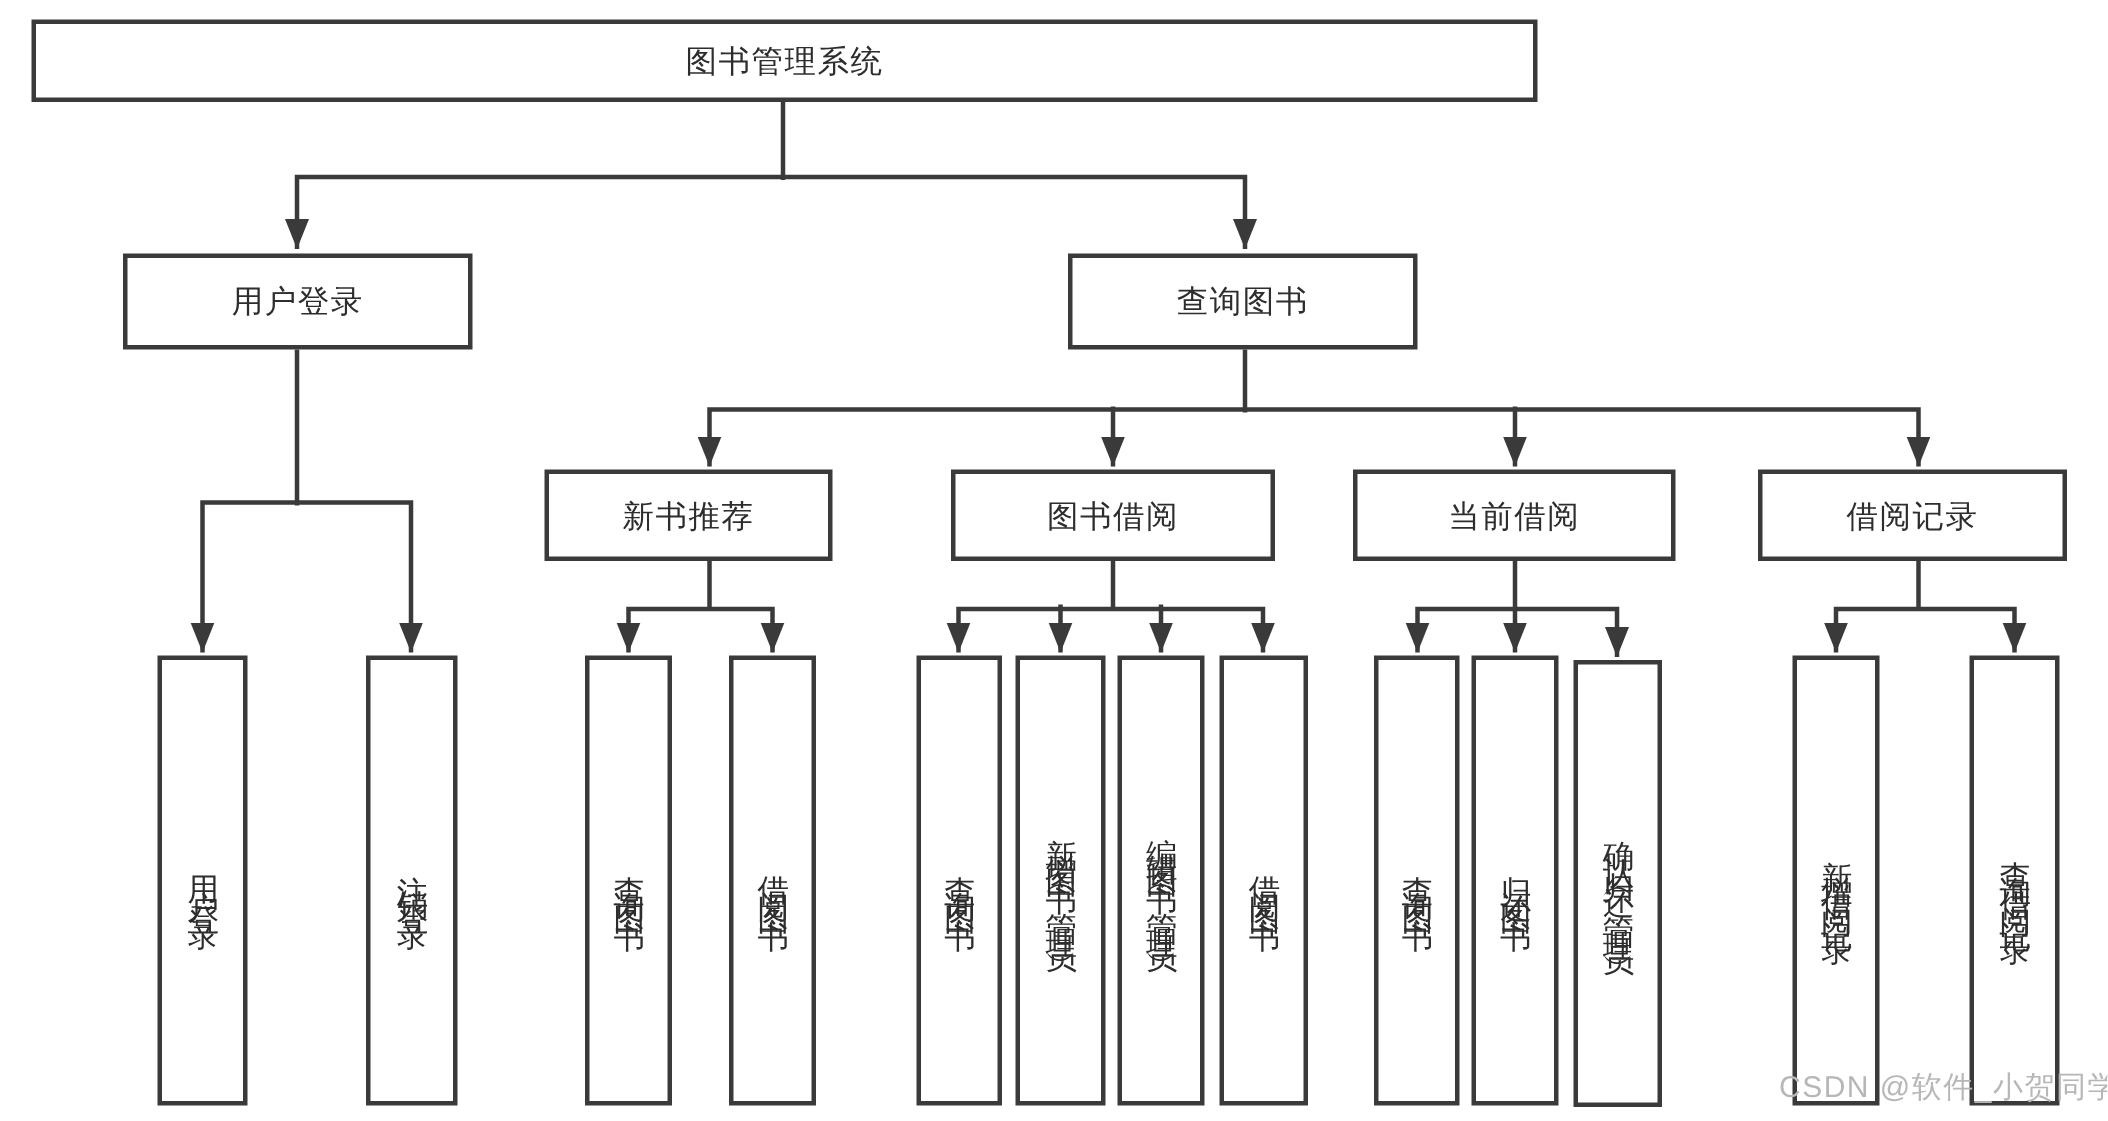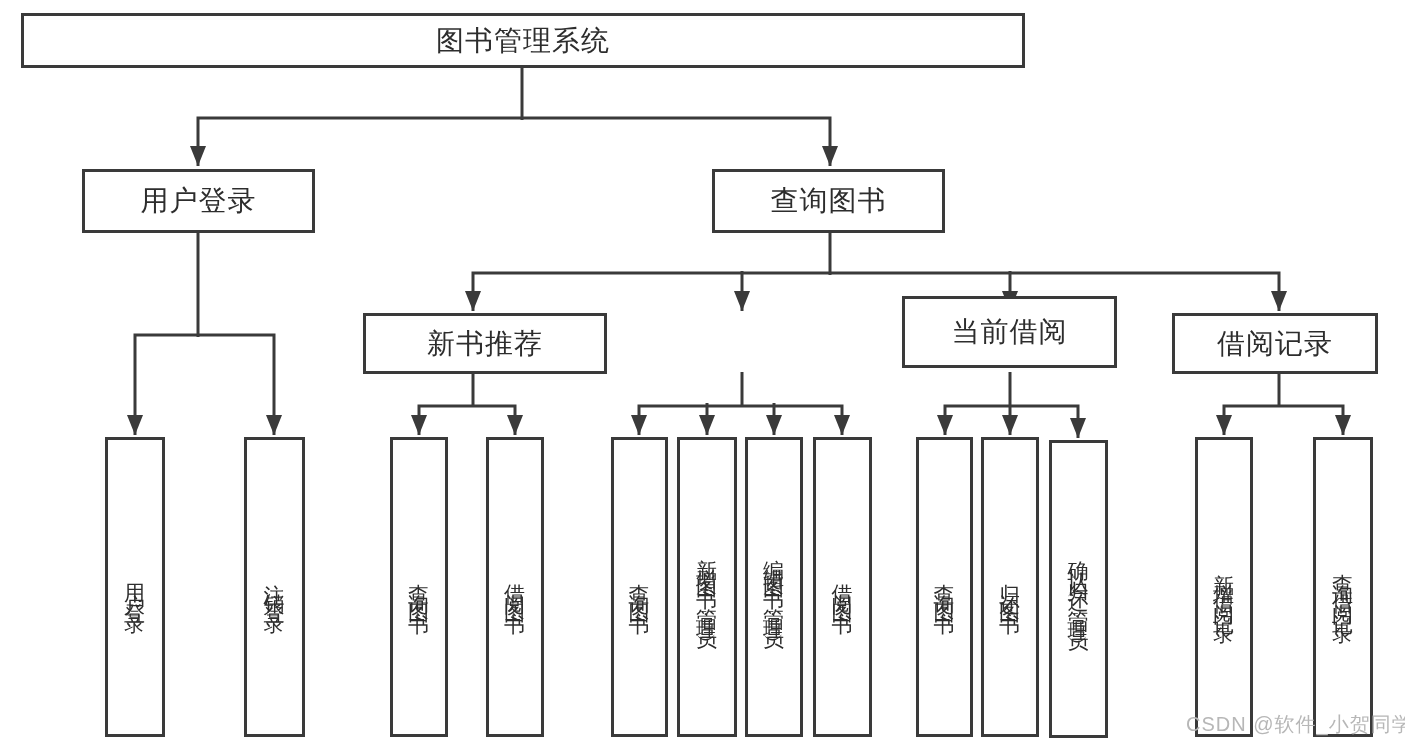--- a/index.html
+++ b/index.html
@@ -6,21 +6,21 @@
   .stage{
     position:relative;width:1405px;height:747px;background:#ffffff;
     font-family:"Liberation Sans","DejaVu Sans",sans-serif;
     color:#2d2d2d;overflow:hidden;
   }
   .stage *{box-sizing:border-box;}
   svg.lines{position:absolute;left:0;top:0;z-index:1;}
   .hbox{
     position:absolute;z-index:2;background:#ffffff;border:3px solid #3a3a3a;
     display:flex;align-items:center;justify-content:center;
-    font-size:28px;letter-spacing:1px;white-space:nowrap;
+    font-size:21px;letter-spacing:1px;white-space:nowrap;
   }
   .vbox{
     position:absolute;z-index:2;background:#ffffff;border:3px solid #3a3a3a;
     display:flex;align-items:center;justify-content:center;
   }
   .vtext{
     writing-mode:vertical-rl;text-orientation:mixed;
     font-size:21px;letter-spacing:10px;line-height:1;
   }
   .watermark{
@@ -66,22 +66,23 @@
       <path d="M1279,372 V407"></path>
       <path d="M1224,435 V406 H1343 V435" marker-start="url(#arr)" marker-end="url(#arr)"></path>
     </g>
   </svg>
 
   <div class="hbox" style="left:21px;top:13px;width:1004px;height:55px">图书管理系统</div>
 
   <div class="hbox" style="left:82px;top:169px;width:233px;height:64px">用户登录</div>
   <div class="hbox" style="left:712px;top:169px;width:233px;height:64px">查询图书</div>
 
-  <div class="hbox" style="left:363px;top:313px;width:244px;height:61px">新书推荐</div>
-  <div class="hbox" style="left:902px;top:296px;width:215px;height:72px">当前借阅</div>
+  <div class="hbox" style="left:363px;top:313px;width:192px;height:61px">新书推荐</div>
+  <div class="hbox" style="left:634px;top:313px;width:216px;height:61px">图书借阅</div>
+  <div class="hbox" style="left:902px;top:313px;width:215px;height:61px">当前借阅</div>
   <div class="hbox" style="left:1172px;top:313px;width:206px;height:61px">借阅记录</div>
 
   <div class="vbox" style="left:105px;top:437px;width:60px;height:300px">
     <span class="vtext">用户登录</span>
   </div>
   <div class="vbox" style="left:244px;top:437px;width:61px;height:300px">
     <span class="vtext">注销登录</span>
   </div>
 
   <div class="vbox" style="left:390px;top:437px;width:58px;height:300px">

